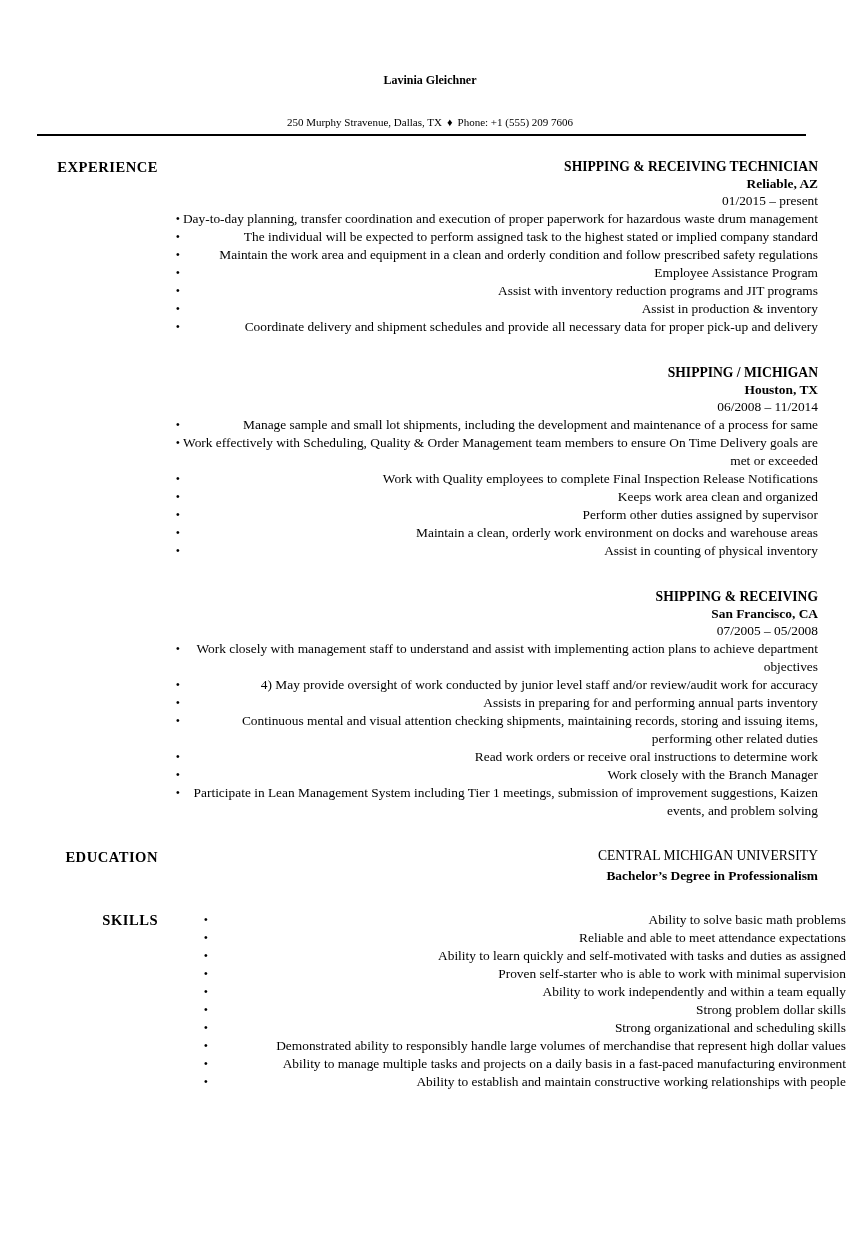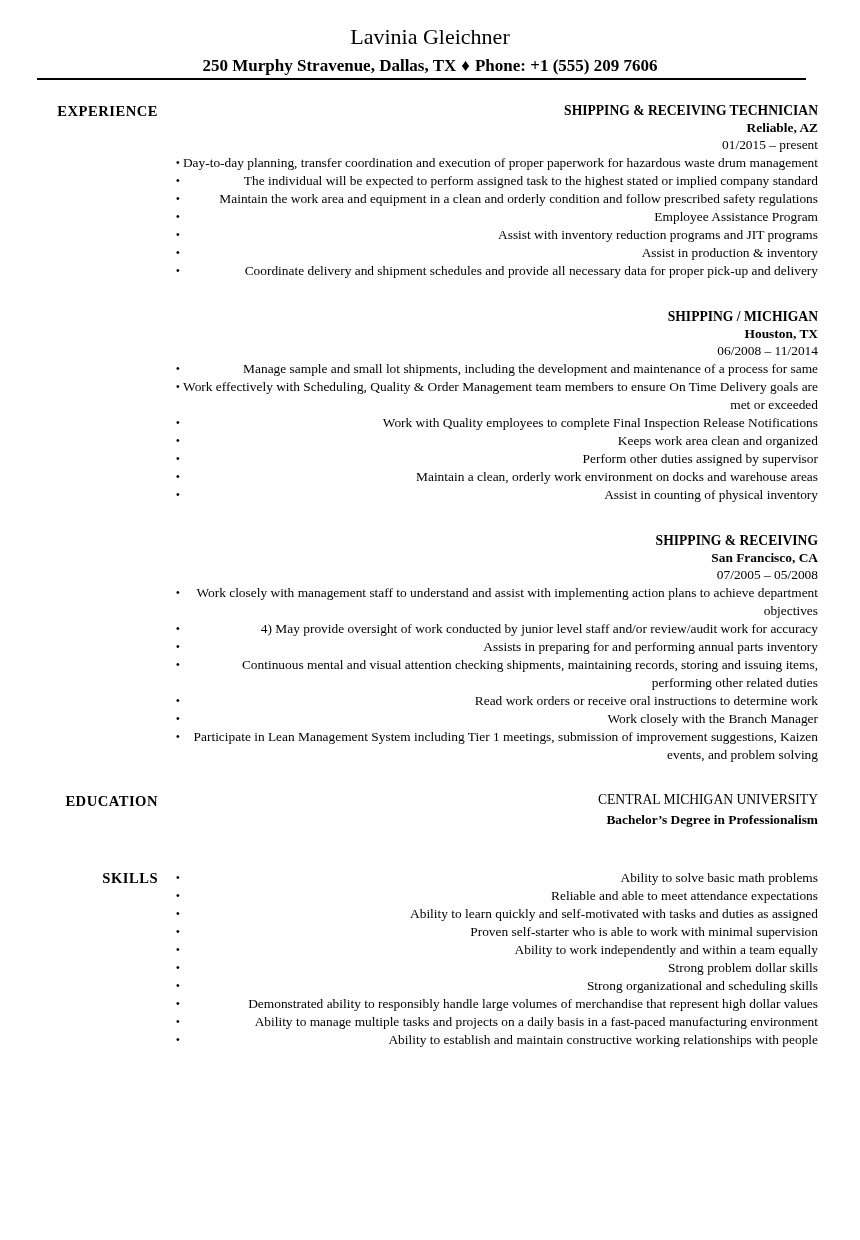--- a/index.html
+++ b/index.html
@@ -12,29 +12,30 @@
   .page {
     width: 860px;
     height: 1240px;
     background: #ffffff;
     overflow: hidden;
     position: relative;
   }
   
   .header { text-align: center; padding-top: 27px; }
   .name {
-    font-size: 22px;
+    font-size: 12px;
+    font-weight: 700;
+    line-height: 19px;
+    margin-top: 44px;
+  }
+  .contact {
+    font-size: 11px;
     font-weight: 400;
-    line-height: 19px;
-  }
-  .contact {
-    font-size: 17px;
-    font-weight: 700;
     line-height: 16px;
-    margin-top: 12px;
+    margin-top: 24px;
   }
   .contact .sep { margin: 0 5px; }
   .rule {
     width: 769px;
     height: 2px;
     background: #000000;
     margin-left: 37px;
     margin-top: 4px;
   }
   
@@ -50,21 +51,21 @@
     padding-top: 0.5px;
   }
   .section-content {
     width: 660px;
     flex: none;
     font-size: 13.4px;
     line-height: 18px;
   }
   #experience-section { margin-top: 21px; }
   #education-section  { margin-top: 27px; }
-  #skills-section     { margin-top: 39px; }
+  #skills-section     { margin-top: 25px; gap: 28px; }
   
   .job + .job { margin-top: 27px; }
   .job-title    { font-weight: 700; font-size: 13.6px; line-height: 19px; }
   .job-location { font-weight: 700; line-height: 16px; }
   .job-dates    { line-height: 17px; }
   
   ul.bullets { list-style: none; margin: 1px 0 0 0; padding: 0; }
   ul.bullets li { display: flex; }
   .blt {
     flex: none;

